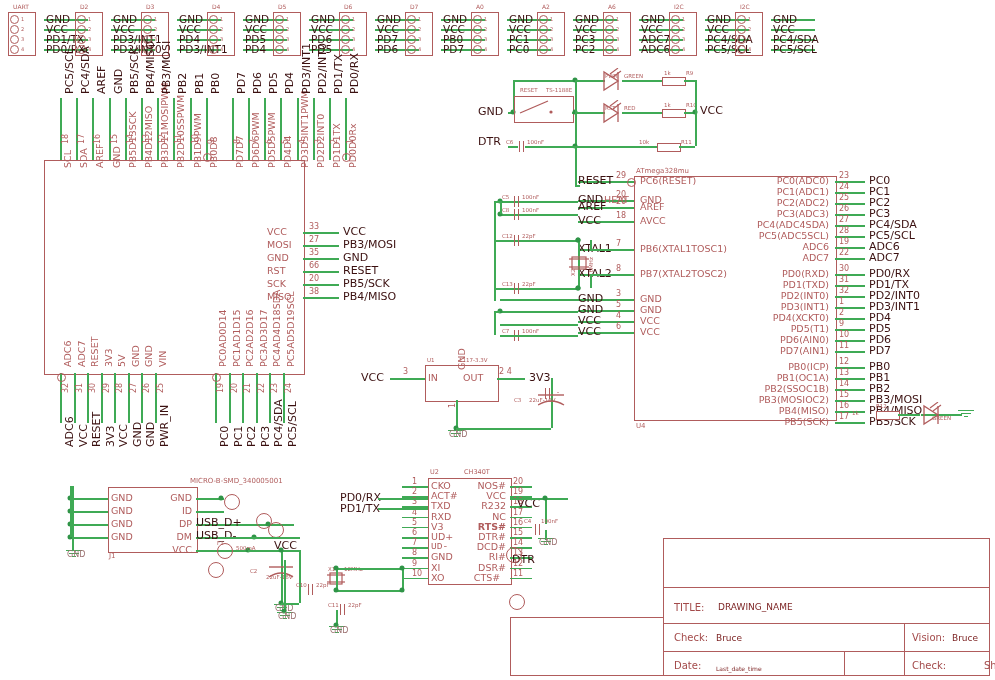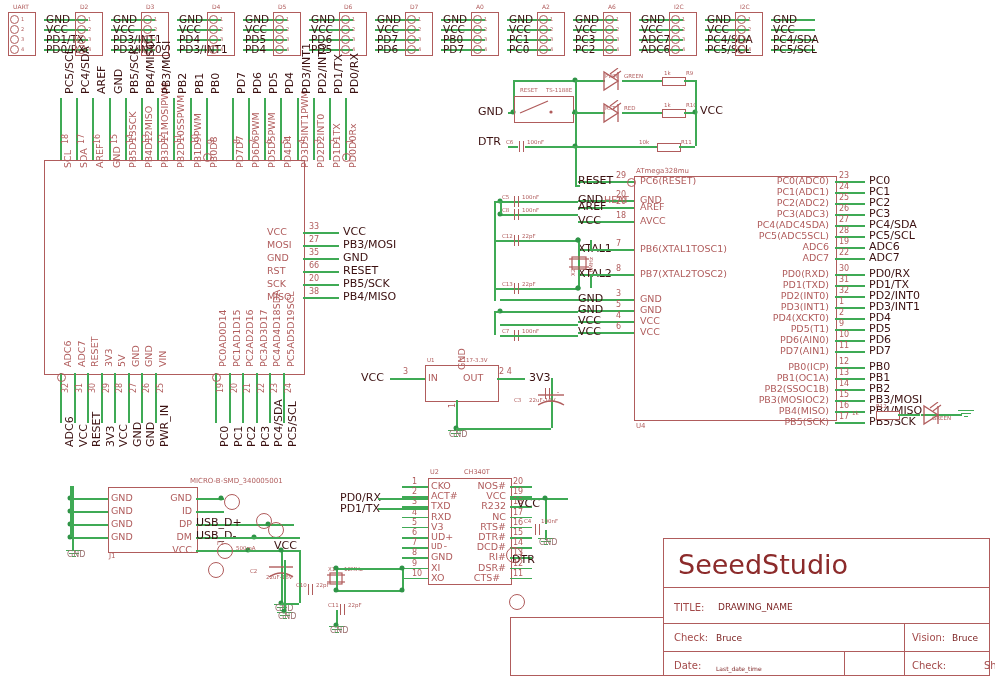--- a/index.html
+++ b/index.html
@@ -869,21 +869,21 @@
     <div class="pinno" style="left: 513px; top: 488.2px;">19</div>
     <div class="lblR" style="left: 468px; top: 491.2px; width: 38px; text-align: right;">VCC</div>
     <div class="wire wh" style="left: 510px; top: 506.4px; width: 22px;"></div>
     <div class="pinno" style="left: 513px; top: 498.4px;">18</div>
     <div class="lblR" style="left: 468px; top: 501.4px; width: 38px; text-align: right;">R232</div>
     <div class="wire wh" style="left: 510px; top: 516.6px; width: 22px;"></div>
     <div class="pinno" style="left: 513px; top: 508.6px;">17</div>
     <div class="lblR" style="left: 468px; top: 511.6px; width: 38px; text-align: right;">NC</div>
     <div class="wire wh" style="left: 510px; top: 526.8px; width: 22px;"></div>
     <div class="pinno" style="left: 513px; top: 518.8px;">16</div>
-    <div class="lblR" style="left: 468px; top: 521.8px; width: 38px; text-align: right;">RTS#</div>
+    <div class="lblR" style="left: 468px; top: 521.8px; width: 38px; text-align: right; font-weight: bold;">RTS#</div>
     <div class="wire wh" style="left: 510px; top: 537px; width: 22px;"></div>
     <div class="pinno" style="left: 513px; top: 529px;">15</div>
     <div class="lblR" style="left: 468px; top: 532px; width: 38px; text-align: right;">DTR#</div>
     <div class="wire wh" style="left: 510px; top: 547.2px; width: 22px;"></div>
     <div class="pinno" style="left: 513px; top: 539.2px;">14</div>
     <div class="lblR" style="left: 468px; top: 542.2px; width: 38px; text-align: right;">DCD#</div>
     <div class="wire wh" style="left: 510px; top: 557.4px; width: 22px;"></div>
     <div class="pinno" style="left: 513px; top: 549.4px;">13</div>
     <div class="lblR" style="left: 468px; top: 552.4px; width: 38px; text-align: right;">RI#</div>
     <div class="wire wh" style="left: 510px; top: 567.6px; width: 22px;"></div>
@@ -956,21 +956,20 @@
       <i style="top:6px;left:6px;width:4px"></i>
     </div>
     <div class="gtxt" style="left: 330px; top: 627px;">GND</div>
     <div id="title">
       <div class="r" style="top:48px"></div>
       <div class="r" style="top:84px"></div>
       <div class="r" style="top:112px"></div>
       <div class="c" style="left:240px;top:84px"></div>
       <div class="c" style="left:240px;top:112px;bottom:0"></div>
       <div class="c" style="left:180px;top:112px;bottom:0"></div>
-      <div class="tbrand">SeeedStudio</div>
       <div class="tk" style="left: 10px; top: 63px;">TITLE:</div>
       <div class="tv" style="left: 54px; top: 63px;">DRAWING_NAME</div>
       <div class="tk" style="left: 10px; top: 93px;">Check:</div>
       <div class="tv" style="left: 52px; top: 94px;">Bruce</div>
       <div class="tk" style="left: 248px; top: 93px;">Vision:</div>
       <div class="tv" style="left: 288px; top: 94px;">Bruce</div>
       <div class="tk" style="left: 10px; top: 121px;">Date:</div>
       <div class="tv sm" style="left: 52px; top: 124px;">Last_date_time</div>
       <div class="tk" style="left: 248px; top: 121px;">Check:</div>
       <div class="tv" style="left: 288px; top: 122px;"></div>

